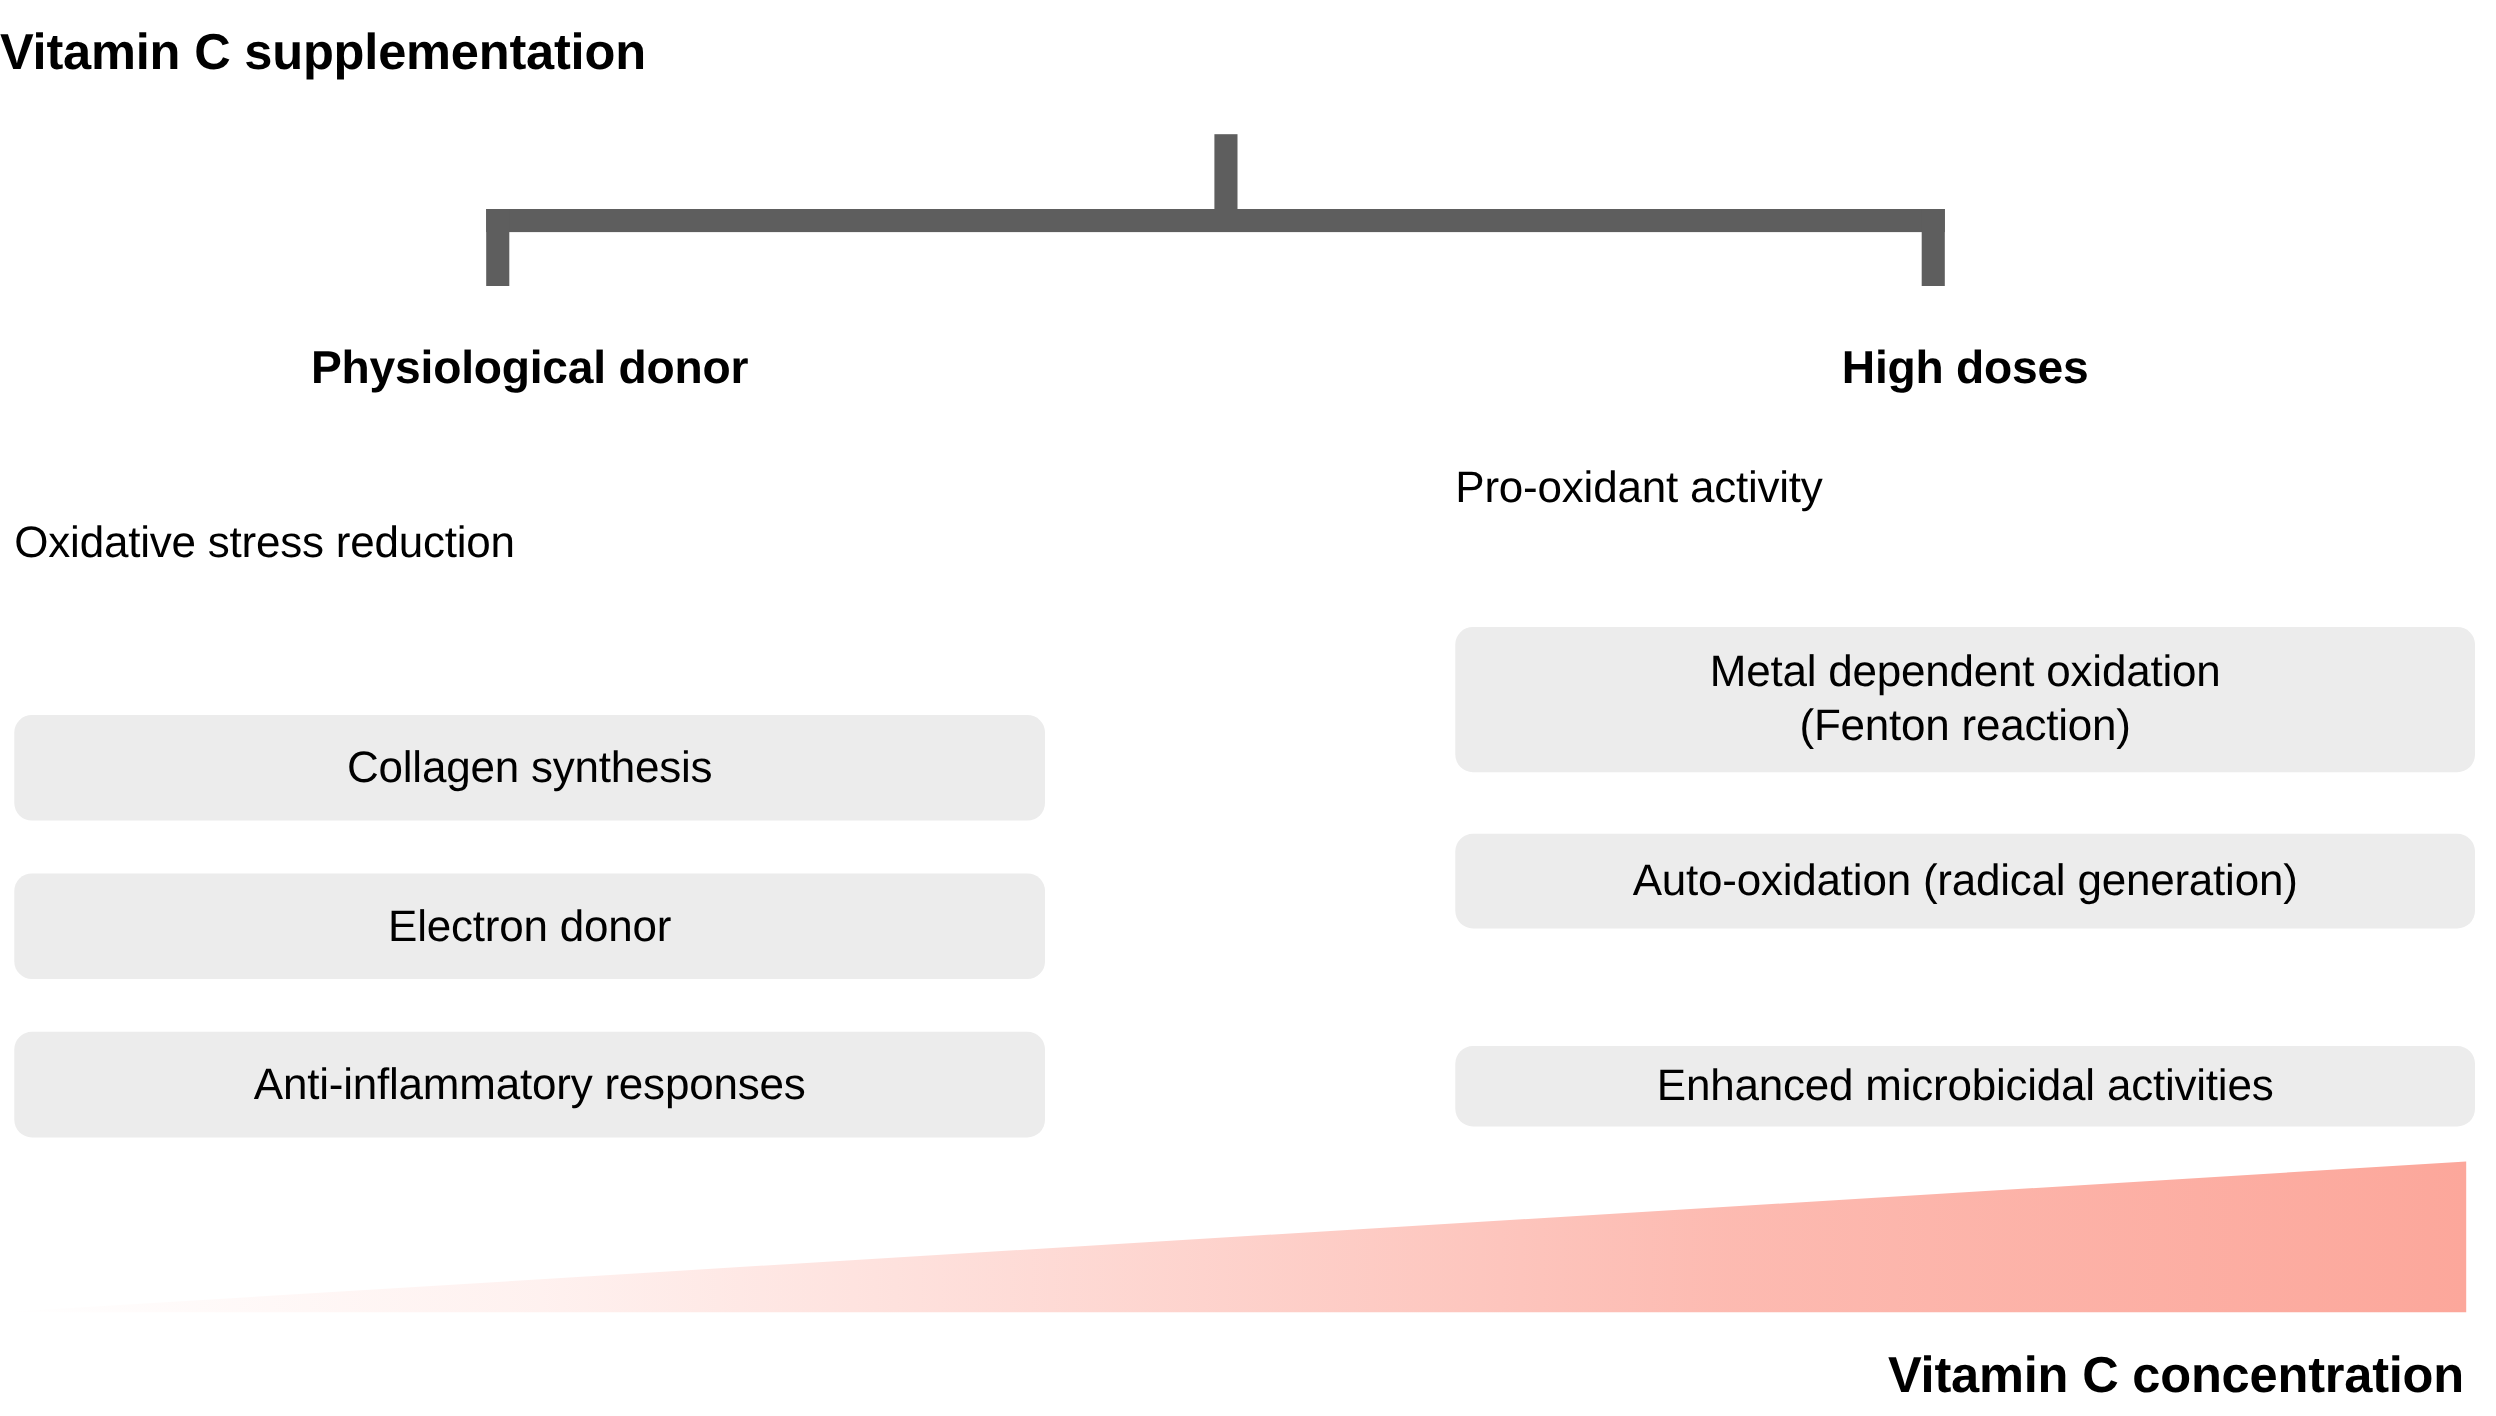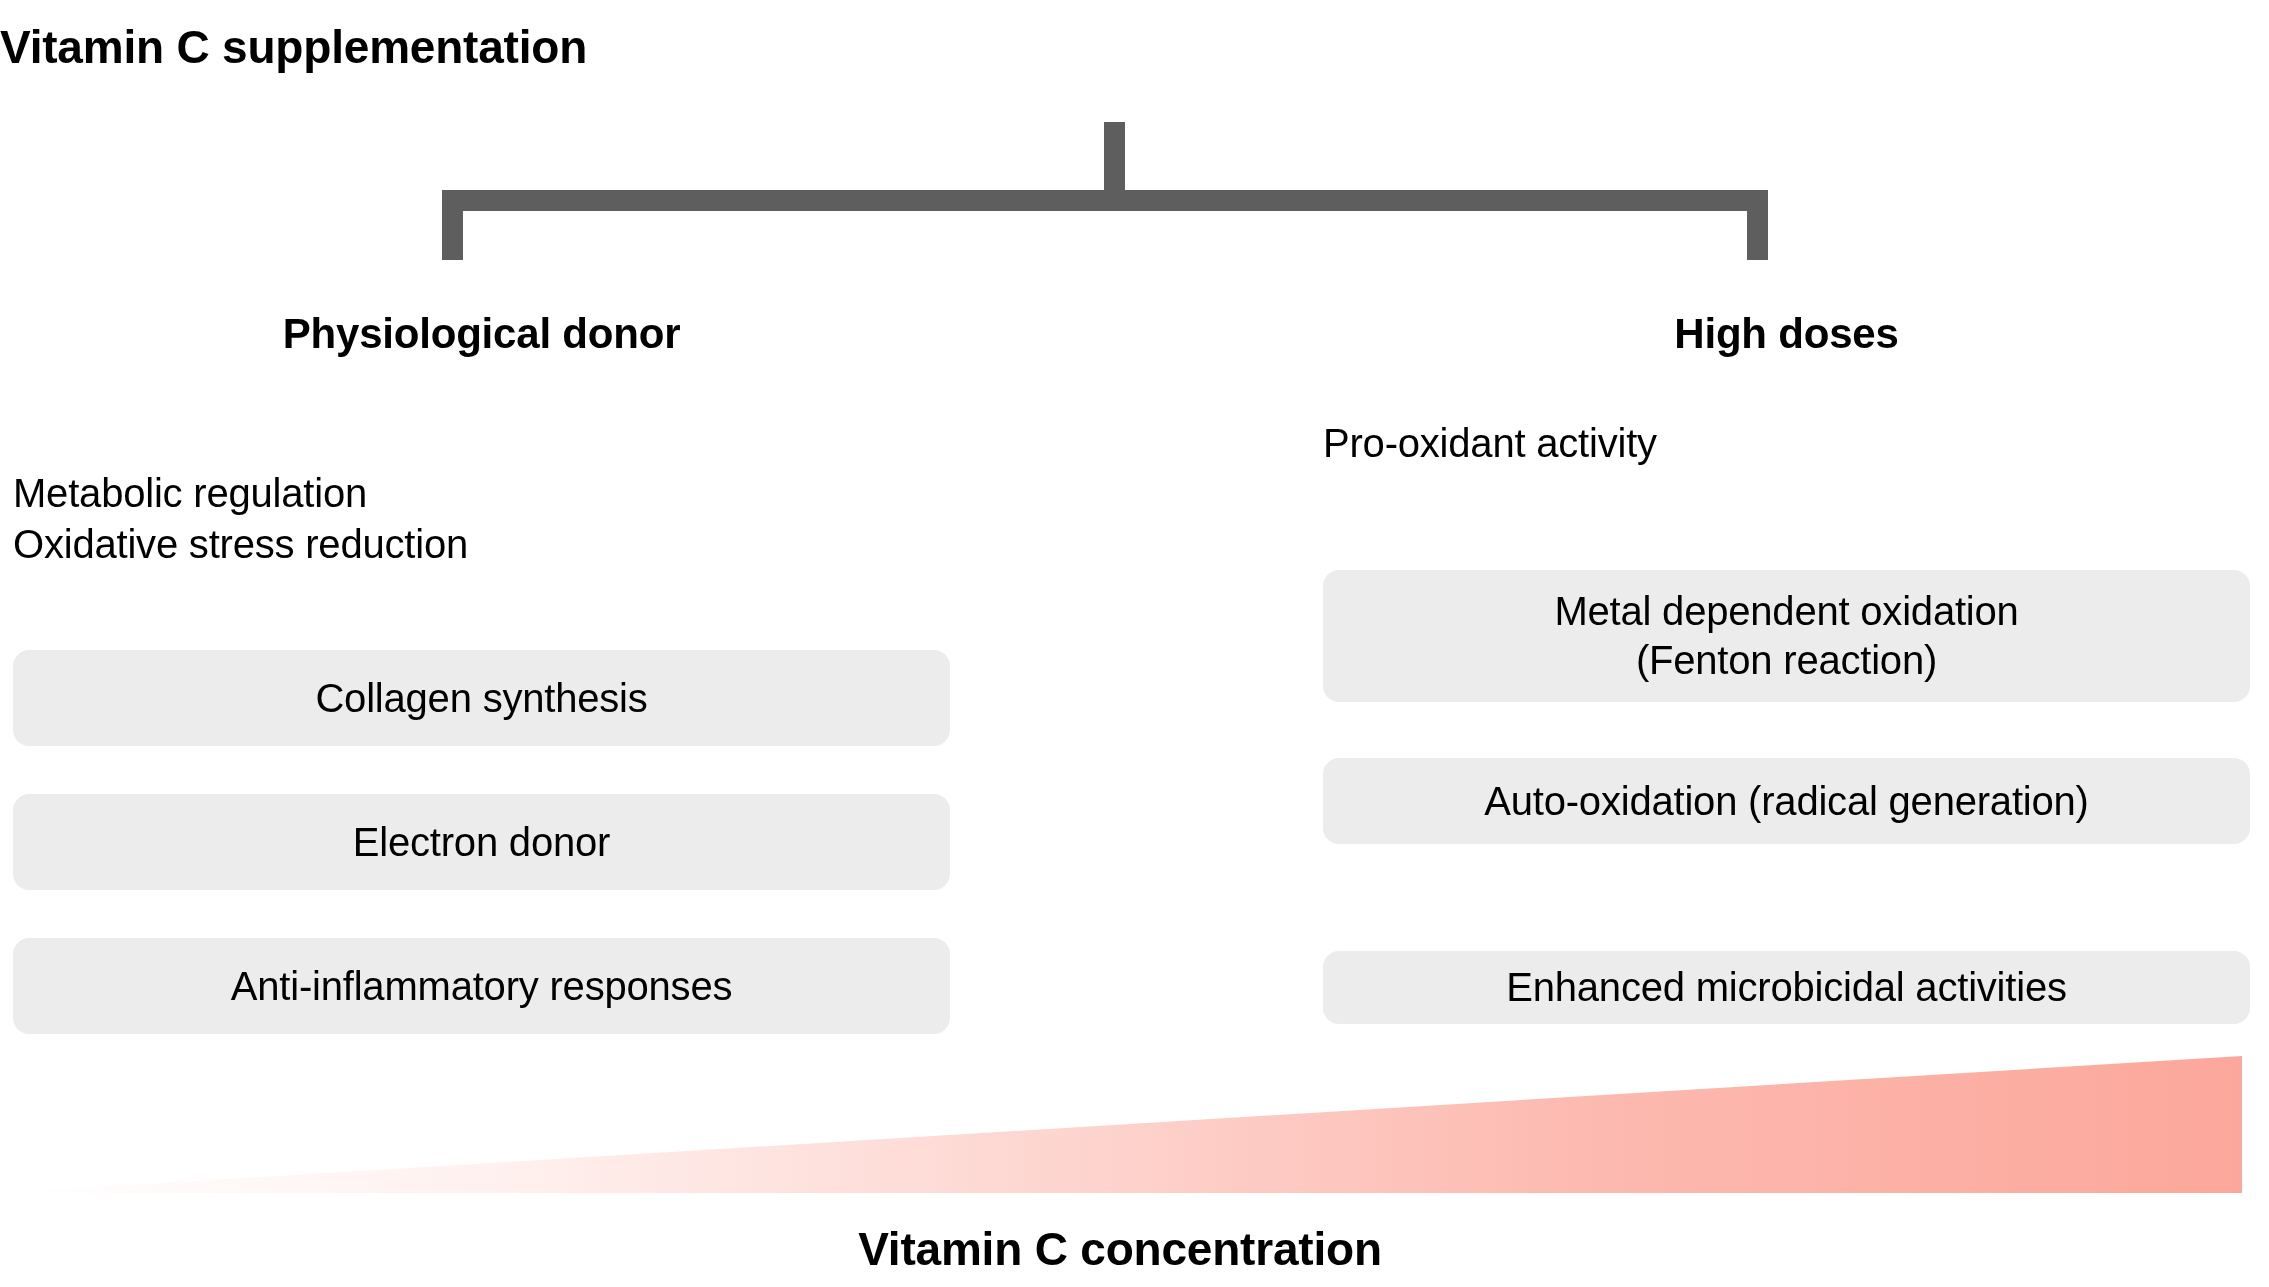--- a/index.html
+++ b/index.html
@@ -107,21 +107,21 @@
     width: 2269px;
     height: 170px;
   }
 
   
   .diagram-caption {
     position: absolute;
     left: 0;
     top: 1222px;
     width: 2240px;
-    text-align: center;
+    text-align: right;
     font-size: 46px;
     font-weight: bold;
     letter-spacing: -0.2px;
   }
 </style>
 </head>
 <body>
 
 <div class="canvas">
 
@@ -136,21 +136,20 @@
     </g>
   </svg>
 
   <div class="col-left">
 
     <div class="branch-heading" id="left-heading">
       <div>Physiological donor</div>
     </div>
 
     <div class="branch-subtext" id="left-subtext">
-      <div>Metabolic regulation</div>
       <div>Oxidative stress reduction</div>
     </div>
 
     <div class="item-box" id="left-box-0">
       <span>Collagen synthesis</span>
     </div>
 
     <div class="item-box" id="left-box-1">
       <span>Electron donor</span>
     </div>

